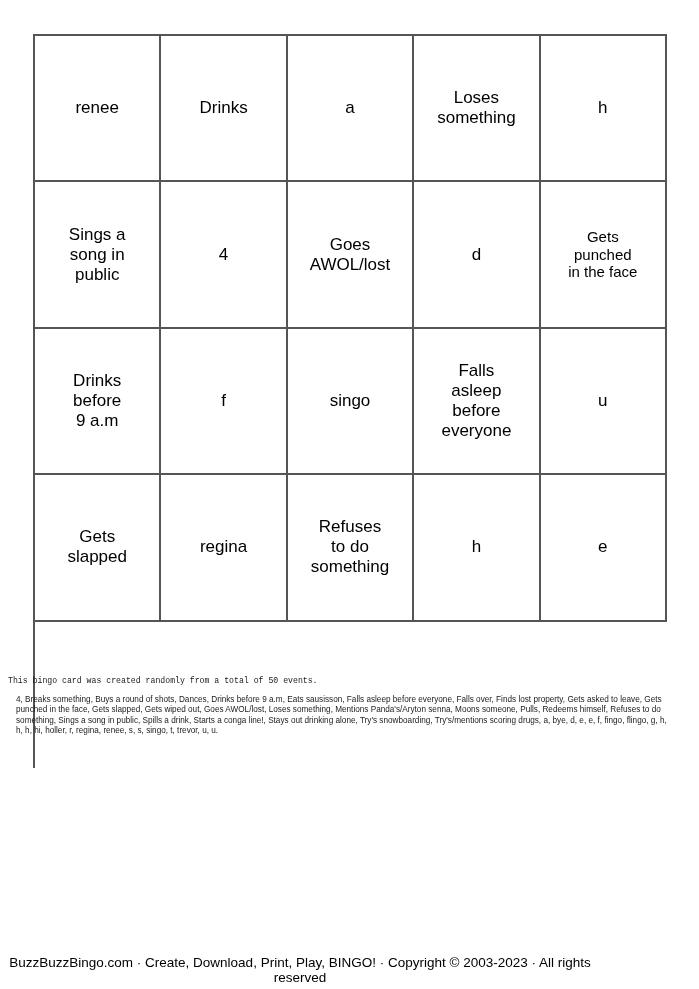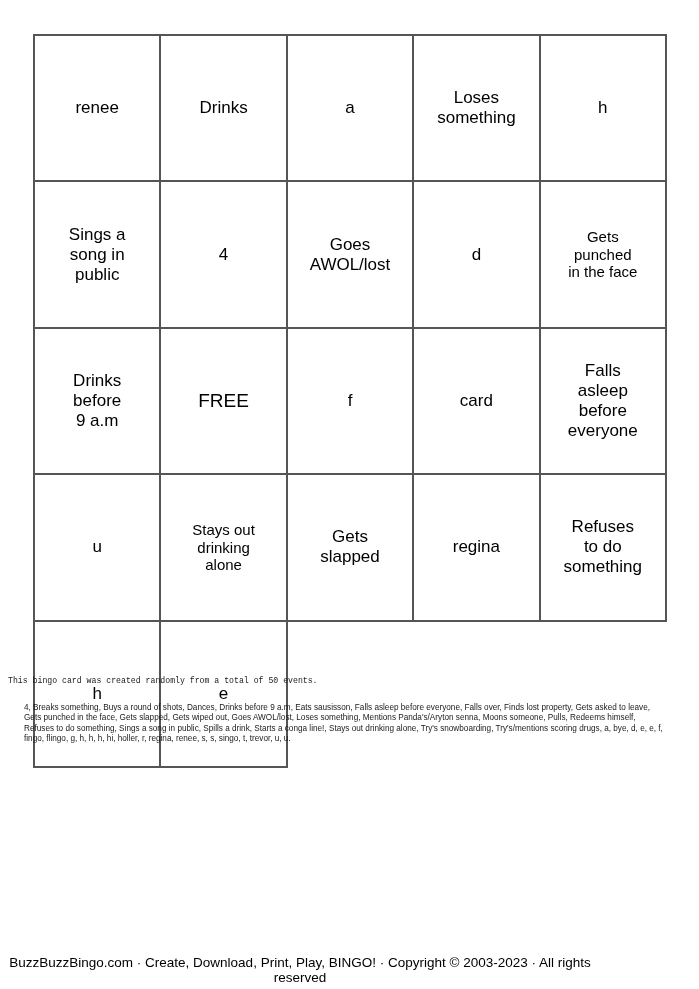--- a/index.html
+++ b/index.html
@@ -54,21 +54,21 @@
     position: absolute;
     left: 8px;
     top: 676px;
     width: 675px;
     font-size: 8.2px;
     line-height: 1.28;
     color: #1a1a1a;
   }
   #fine-print .note { margin: 0 0 3px 0; font-family: Liberation Mono, monospace; }
   #fine-print .events {
-    margin: 16px;
+    margin: 8px;
     text-align: left;
   }
 
   
   #footer {
     position: absolute;
     left: 0;
     top: 955px;
     width: 600px;
     text-align: center;
@@ -92,31 +92,27 @@
     <div class="bingo-cell">4</div>
     <div class="bingo-cell">Goes
 AWOL/lost</div>
     <div class="bingo-cell">d</div>
     <div class="bingo-cell size-small">Gets
 punched
 in the face</div>
     <div class="bingo-cell">Drinks
 before
 9 a.m</div>
-    <div class="bingo-cell size-free">FREE</div>
     <div class="bingo-cell">f</div>
-    <div class="bingo-cell">card</div>
+    <div class="bingo-cell">singo</div>
     <div class="bingo-cell">Falls
 asleep
 before
 everyone</div>
     <div class="bingo-cell">u</div>
-    <div class="bingo-cell size-small">Stays out
-drinking
-alone</div>
     <div class="bingo-cell">Gets
 slapped</div>
     <div class="bingo-cell">regina</div>
     <div class="bingo-cell">Refuses
 to do
 something</div>
     <div class="bingo-cell">h</div>
     <div class="bingo-cell">e</div>
   </div>
 

